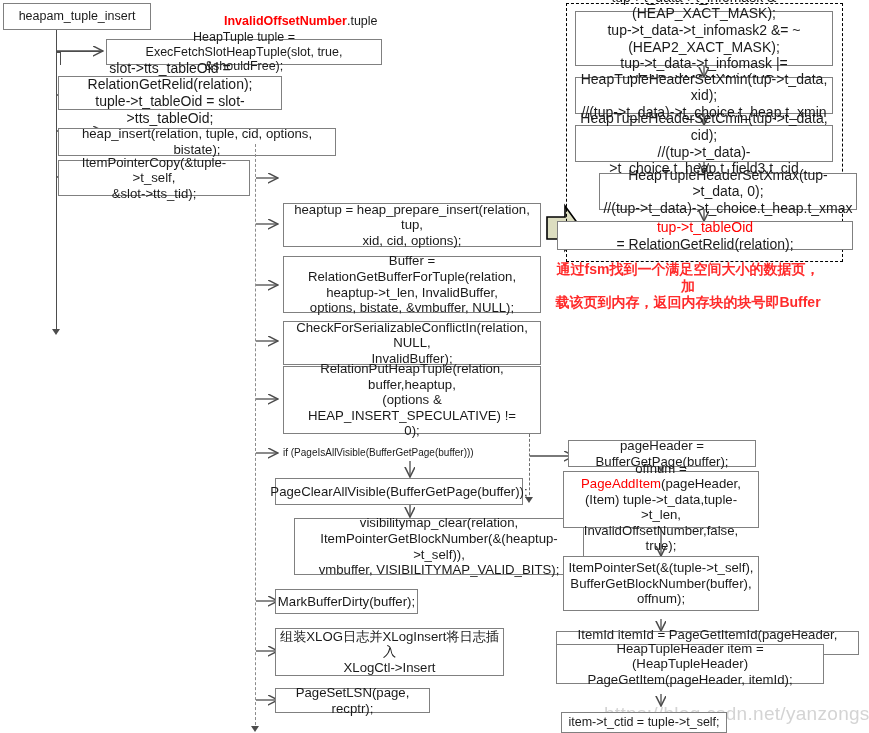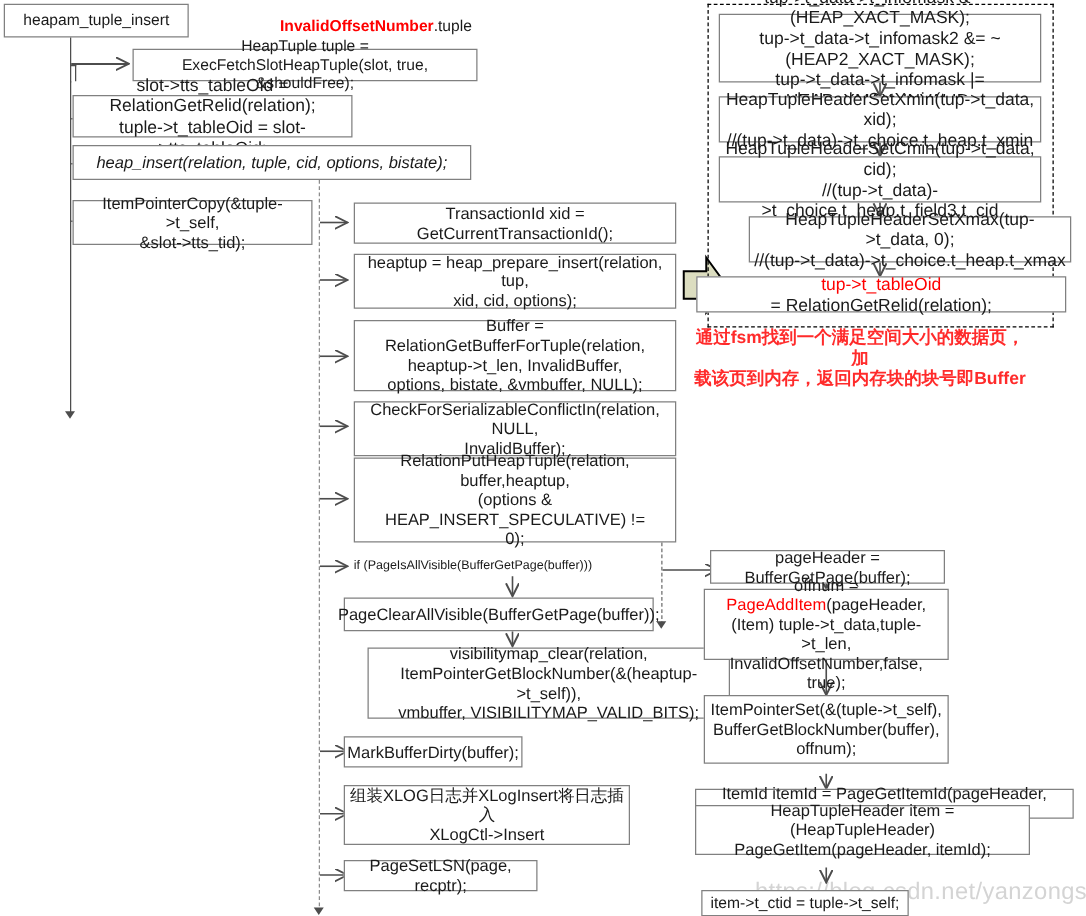--- a/index.html
+++ b/index.html
@@ -231,35 +231,32 @@
 
   <div class="node f12" style="left:106px; top:39px; width:276px; height:26px;">
     <span>HeapTuple     tuple = ExecFetchSlotHeapTuple(slot, true, &amp;shouldFree);</span>
   </div>
 
   <div class="node f11" style="left:58px; top:76px; width:224px; height:34px;">
     <span>slot-&gt;tts_tableOid = RelationGetRelid(relation);
 tuple-&gt;t_tableOid = slot-&gt;tts_tableOid;</span>
   </div>
 
-  <div class="node f13" style="left:58px; top:116px; width:319px; height:28px;font-style:italic;">
+  <div class="node f13" style="left:58px; top:128px; width:278px; height:28px;">
     <span>heap_insert(relation, tuple, cid, options, bistate);</span>
   </div>
 
   <div class="node f13" style="left:58px; top:160px; width:192px; height:36px;">
     <span>ItemPointerCopy(&amp;tuple-&gt;t_self,
 &amp;slot-&gt;tts_tid);</span>
   </div>
 
   <div class="vdash" style="left:255px; top:144px; height:586px;"></div>
   <div class="arrow-d" style="left:251px; top:726px;"></div>
 
-  <div class="node f13" style="left:283px; top:162px; width:258px; height:33px;">
-    <span>TransactionId xid = GetCurrentTransactionId();</span>
-  </div>
 
   <div class="node f13" style="left:283px; top:203px; width:258px; height:44px;">
     <span>heaptup = heap_prepare_insert(relation, tup,
 xid, cid, options);</span>
   </div>
 
   <div class="node f13" style="left:283px; top:256px; width:258px; height:57px;">
     <span>Buffer = RelationGetBufferForTuple(relation,
 heaptup-&gt;t_len, InvalidBuffer,
 options, bistate, &amp;vmbuffer, NULL);</span>

